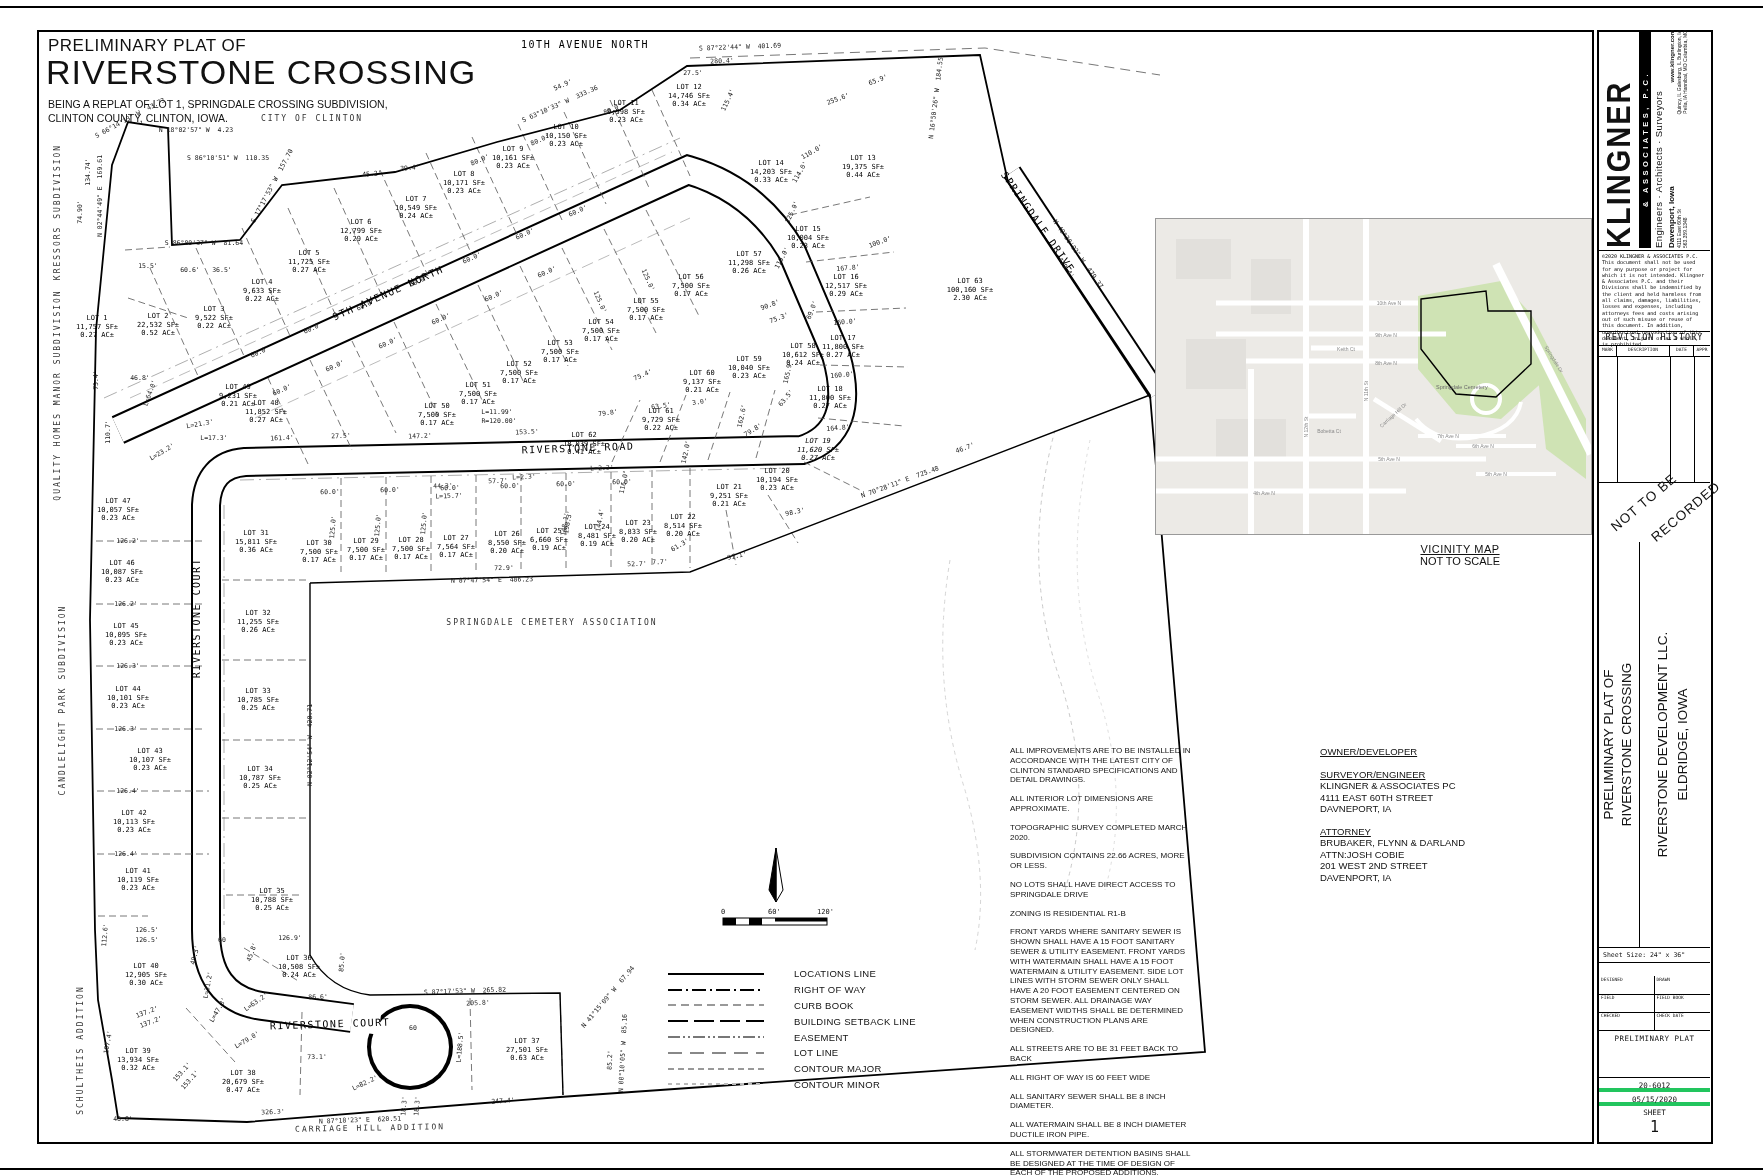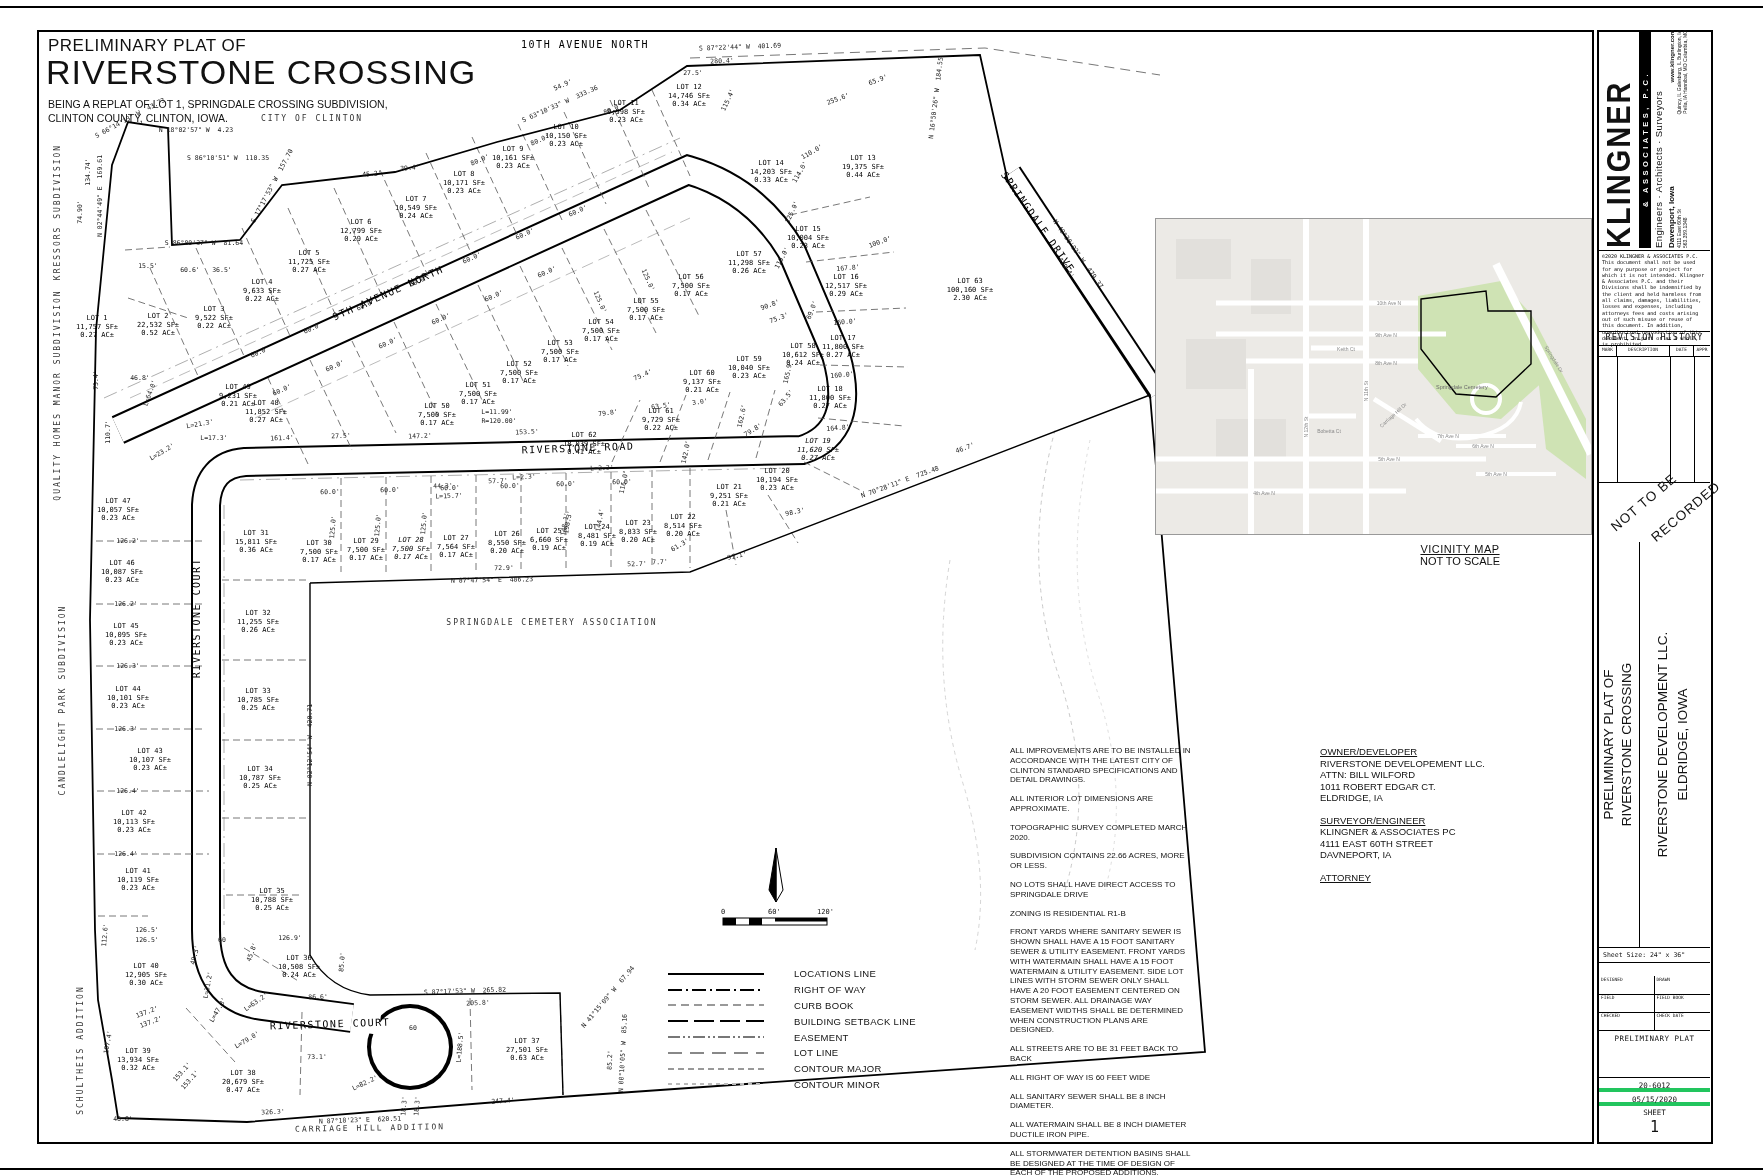--- a/index.html
+++ b/index.html
@@ -216,21 +216,21 @@
 0.19 AC±</div>
       <div class="plbl lot-label" style="left: 549px; top: 540px; transform: translate(-50%, -50%);">LOT 25
 6,660 SF±
 0.19 AC±</div>
       <div class="plbl lot-label" style="left: 507px; top: 543px; transform: translate(-50%, -50%);">LOT 26
 8,550 SF±
 0.20 AC±</div>
       <div class="plbl lot-label" style="left: 456px; top: 547px; transform: translate(-50%, -50%);">LOT 27
 7,564 SF±
 0.17 AC±</div>
-      <div class="plbl lot-label" style="left: 411px; top: 549px; transform: translate(-50%, -50%); font-style: italic;">LOT 28
+      <div class="plbl lot-label" style="left: 411px; top: 549px; transform: translate(-50%, -50%);">LOT 28
 7,500 SF±
 0.17 AC±</div>
       <div class="plbl lot-label" style="left: 366px; top: 550px; transform: translate(-50%, -50%);">LOT 29
 7,500 SF±
 0.17 AC±</div>
       <div class="plbl lot-label" style="left: 319px; top: 552px; transform: translate(-50%, -50%);">LOT 30
 7,500 SF±
 0.17 AC±</div>
       <div class="plbl lot-label" style="left: 256px; top: 542px; transform: translate(-50%, -50%);">LOT 31
 15,811 SF±
@@ -546,33 +546,33 @@
       <div class="note">FRONT YARDS WHERE SANITARY SEWER IS SHOWN SHALL HAVE A 15 FOOT SANITARY SEWER &amp; UTILITY EASEMENT. FRONT YARDS WITH WATERMAIN SHALL HAVE A 15 FOOT WATERMAIN &amp; UTILITY EASEMENT. SIDE LOT LINES WITH STORM SEWER ONLY SHALL HAVE A 20 FOOT EASEMENT CENTERED ON STORM SEWER. ALL DRAINAGE WAY EASEMENT WIDTHS SHALL BE DETERMINED WHEN CONSTRUCTION PLANS ARE DESIGNED.</div>
       <div class="note">ALL STREETS ARE TO BE 31 FEET BACK TO BACK</div>
       <div class="note">ALL RIGHT OF WAY IS 60 FEET WIDE</div>
       <div class="note">ALL SANITARY SEWER SHALL BE 8 INCH DIAMETER.</div>
       <div class="note">ALL WATERMAIN SHALL BE 8 INCH DIAMETER DUCTILE IRON PIPE.</div>
       <div class="note">ALL STORMWATER DETENTION BASINS SHALL BE DESIGNED AT THE TIME OF DESIGN OF EACH OF THE PROPOSED ADDITIONS. OUTLOTS 63 IS DESIGNATED FOR DETENTION BASIN LOCATIONS.</div>
     </div>
 
   <div id="contacts">
     <div class="contact-h">OWNER/DEVELOPER</div>
-    <div>
-        <div>RIVERSTONE DEVELOPEMENT LLC.</div>
-        <div>ATTN: BILL WILFORD</div>
-        <div>1011 ROBERT EDGAR CT.</div>
-        <div>ELDRIDGE, IA</div>
-      </div>
     <div class="contact-h">SURVEYOR/ENGINEER</div>
     <div>
         <div>KLINGNER &amp; ASSOCIATES PC</div>
         <div>4111 EAST 60TH STREET</div>
         <div>DAVNEPORT, IA</div>
       </div>
     <div class="contact-h">ATTORNEY</div>
+    <div>
+        <div>BRUBAKER, FLYNN &amp; DARLAND</div>
+        <div>ATTN:JOSH COBIE</div>
+        <div>201 WEST 2ND STREET</div>
+        <div>DAVENPORT, IA</div>
+      </div>
   </div>
 
   <div id="vmap">
     <svg width="435" height="315" viewBox="0 0 435 315">
       <rect x="0" y="0" width="435" height="315" fill="#eceae6"></rect>
       <rect x="20" y="20" width="55" height="40" fill="#e2e0dc"></rect>
         <rect x="30" y="120" width="60" height="50" fill="#e2e0dc"></rect>
       <rect x="95" y="40" width="40" height="55" fill="#e2e0dc"></rect>
         <rect x="60" y="200" width="70" height="40" fill="#e2e0dc"></rect>
       <polygon points="262,77 345,62 375,95 390,160 345,200 300,195 262,150" fill="#cfe3b4"></polygon>

